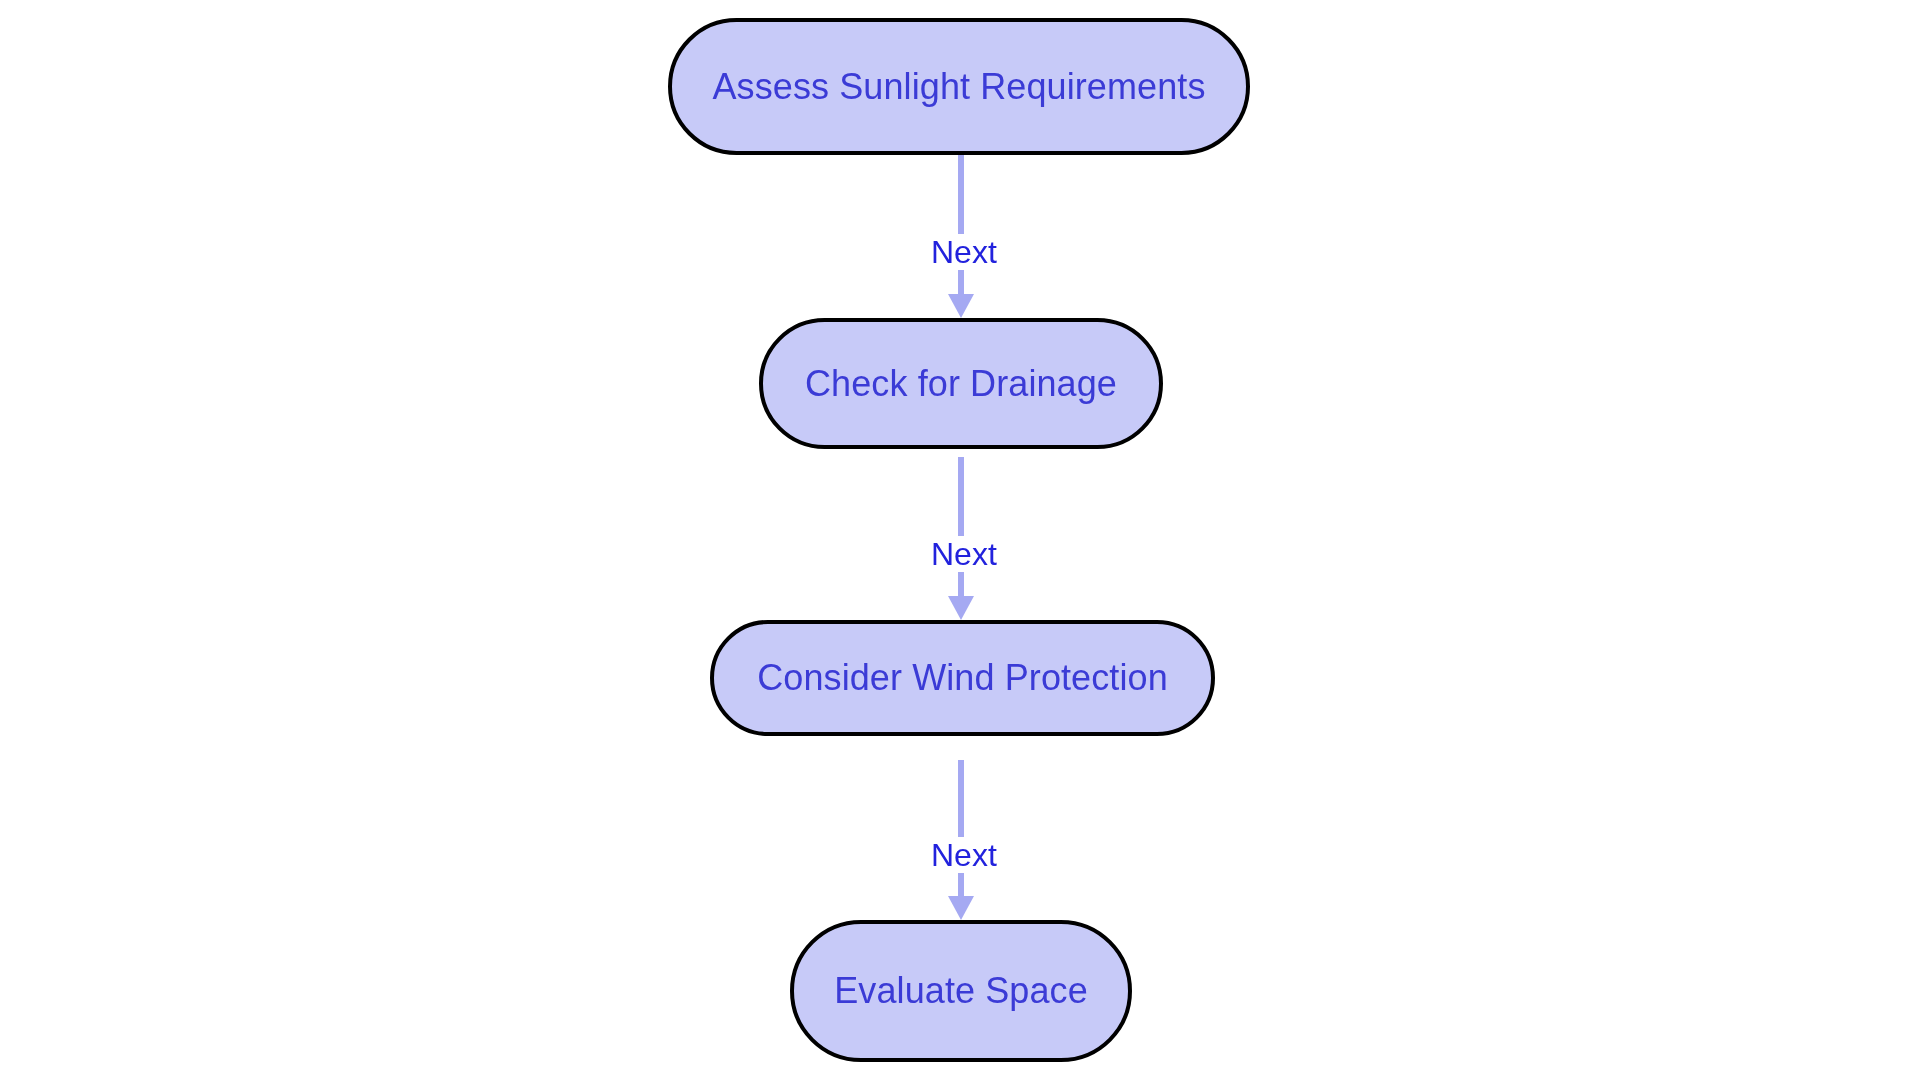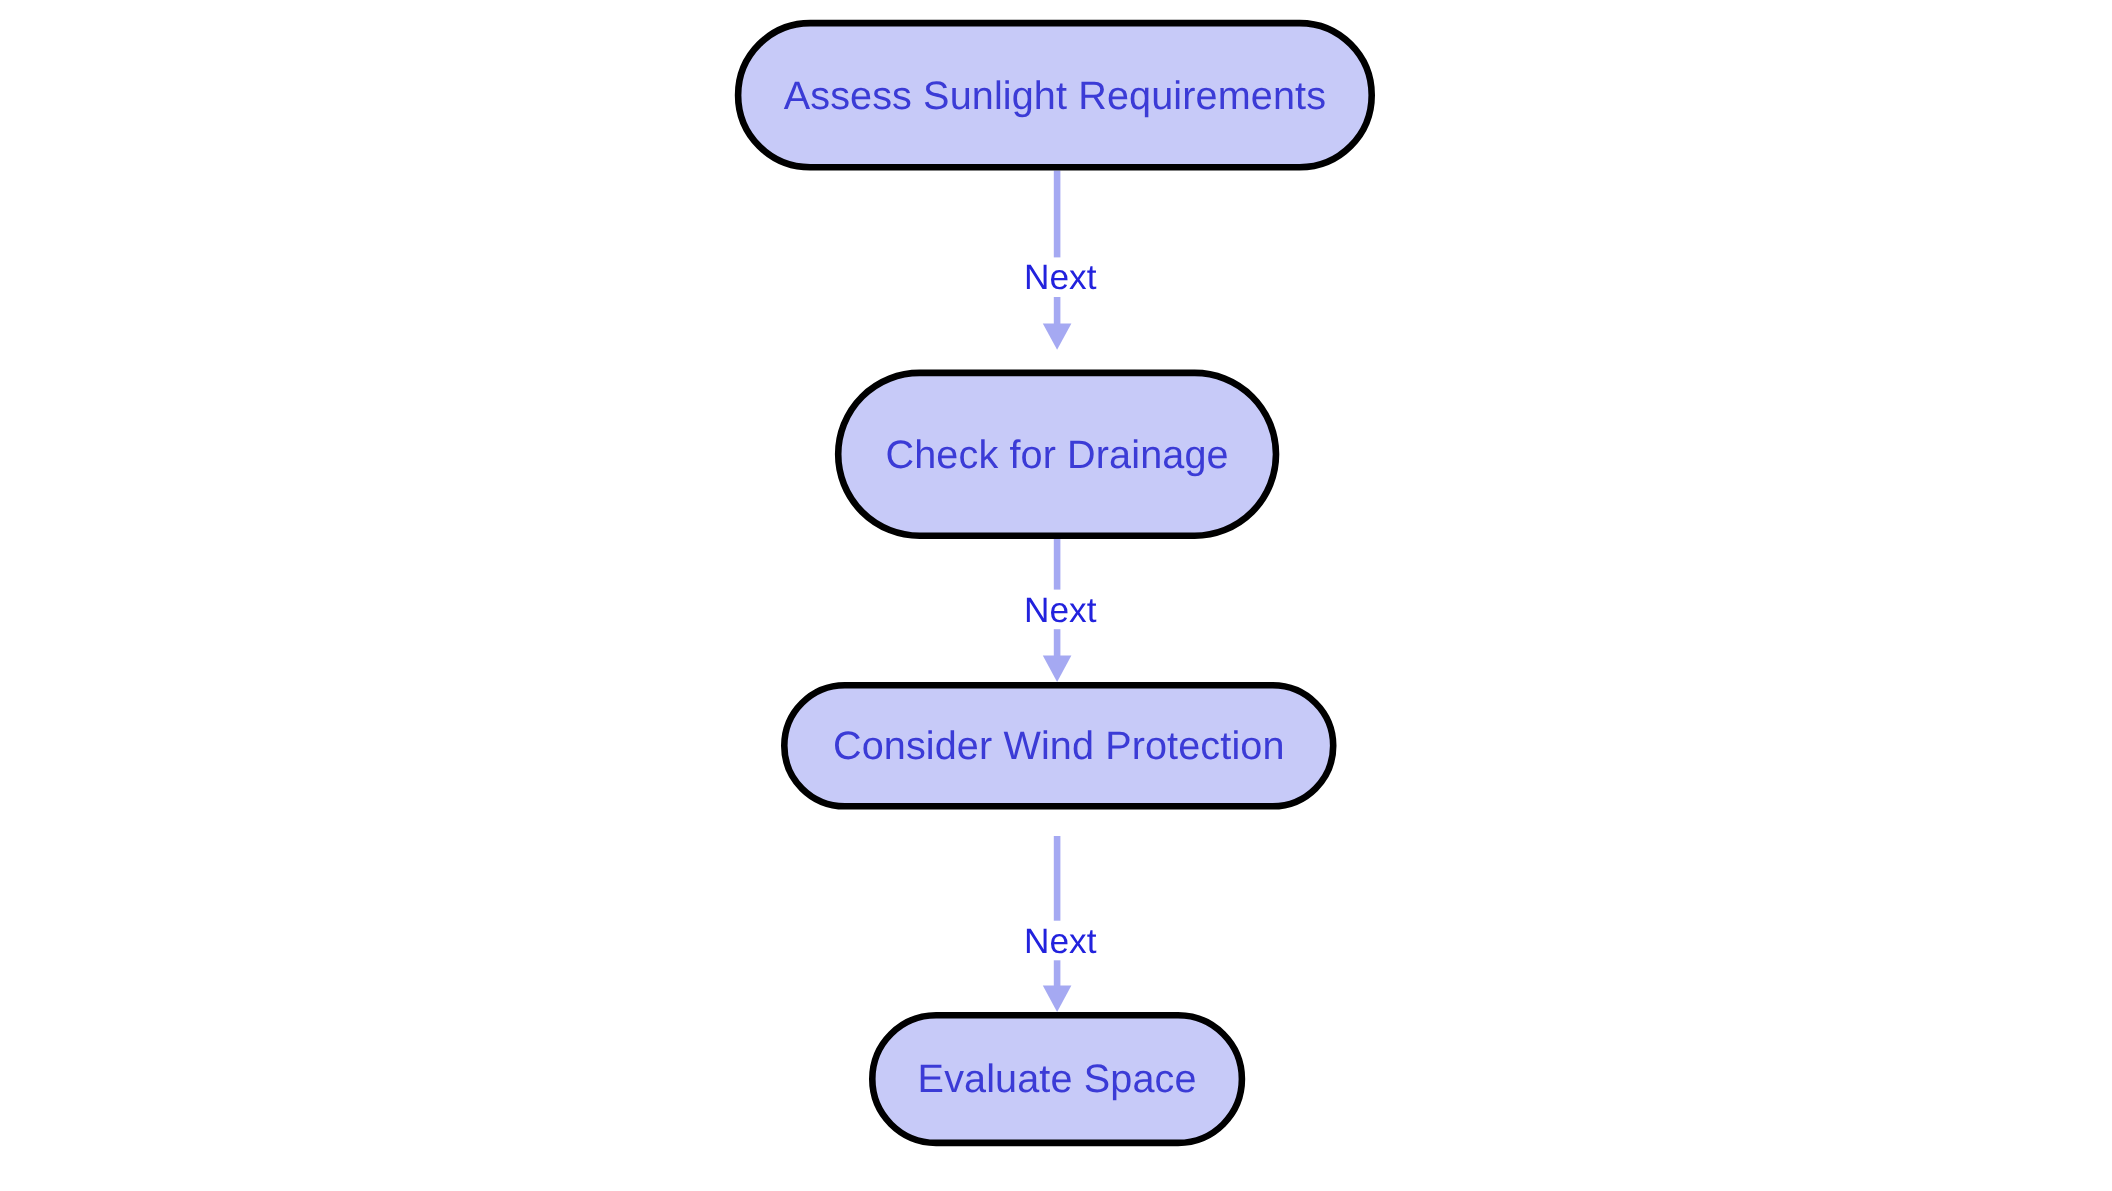--- a/index.html
+++ b/index.html
@@ -18,21 +18,21 @@
     background: #ffffff;
     overflow: hidden;
   }
   .flow-node {
     position: absolute;
     box-sizing: border-box;
     display: flex;
     align-items: center;
     justify-content: center;
     background: #c7caf8;
-    border: 6px solid #000000;
+    border: 4px solid #000000;
     border-radius: 9999px;
     color: #3b3bd6;
     font-family: "Liberation Sans", sans-serif;
     font-size: 36px;
     font-weight: 400;
     line-height: 1;
     letter-spacing: 0.1px;
     white-space: nowrap;
     user-select: none;
   }
@@ -91,29 +91,29 @@
     <g>
       <line class="edge-line" x1="961" y1="760" x2="961" y2="898"></line>
       <polygon class="edge-arrow" points="948,896 974,896 961,920"></polygon>
     </g>
   </svg>
 
   <div class="flow-node" style="left:668px; top:18px; width:582px; height:137px;">
     <span class="node-label">Assess Sunlight Requirements</span>
   </div>
 
-  <div class="flow-node" style="left:759px; top:336px; width:404px; height:154px;">
+  <div class="flow-node" style="left:759px; top:318px; width:404px; height:131px;">
     <span class="node-label">Check for Drainage</span>
   </div>
 
   <div class="flow-node" style="left:710px; top:620px; width:505px; height:116px;">
     <span class="node-label">Consider Wind Protection</span>
   </div>
 
-  <div class="flow-node" style="left:790px; top:920px; width:342px; height:122px;">
+  <div class="flow-node" style="left:790px; top:920px; width:342px; height:142px;">
     <span class="node-label">Evaluate Space</span>
   </div>
 
   <div class="edge-label" style="left:925px; top:206px;">Next</div>
 
   <div class="edge-label" style="left:925px; top:508px;">Next</div>
 
   <div class="edge-label" style="left:925px; top:809px;">Next</div>
 
 </div>

